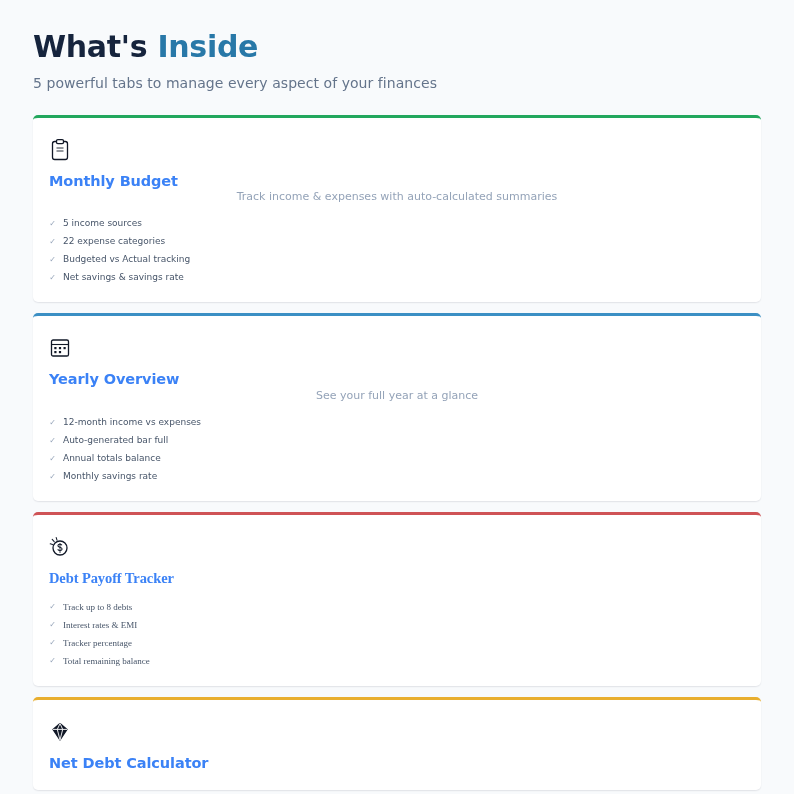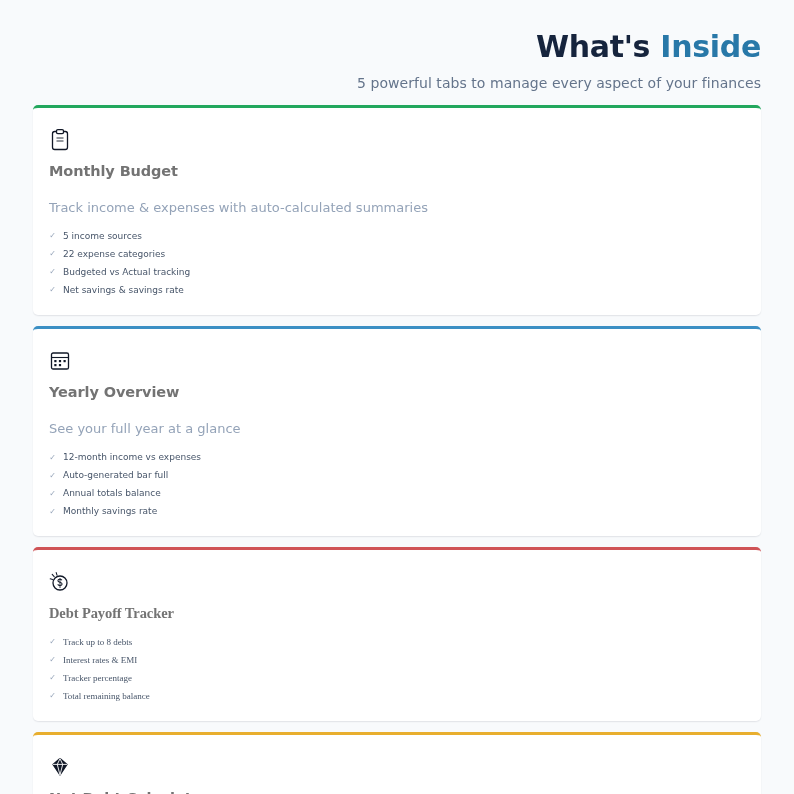--- a/index.html
+++ b/index.html
@@ -19,23 +19,23 @@
 
   .page {
     width: 794px;
     min-height: 794px;
     padding: 26px 33px 0 33px;
     background: #f8fafc;
   }
 
   
   .header {
-    text-align: right;
+    text-align: left;
     padding-top: 2px;
-    padding-bottom: 14px;
+    padding-bottom: 24px;
   }
   .header-title {
     font-size: 30px;
     font-weight: bold;
     letter-spacing: -0.3px;
     line-height: 1.25;
     color: #16243d;
   }
   .header-title .accent {
     color: #2878a8;
@@ -71,30 +71,31 @@
     height: 24px;
     display: block;
     margin-bottom: 11px;
     color: #111827;
   }
   .card-icon svg { display: block; }
 
   .card-title {
     font-size: 14.5px;
     font-weight: bold;
-    color: #737373;
+    color: #3b82f6;
     letter-spacing: -0.1px;
     line-height: 1.2;
   }
 
   .card-desc {
-    margin-top: 20px;
-    font-size: 13px;
+    margin-top: 0;
+    font-size: 11px;
     color: #94a3b8;
     line-height: 1.3;
+    text-align: center;
   }
 
   .card-list {
     list-style: none;
     margin-top: 13px;
     display: flex;
     flex-direction: column;
     gap: 5px;
   }
   .card-list li {

